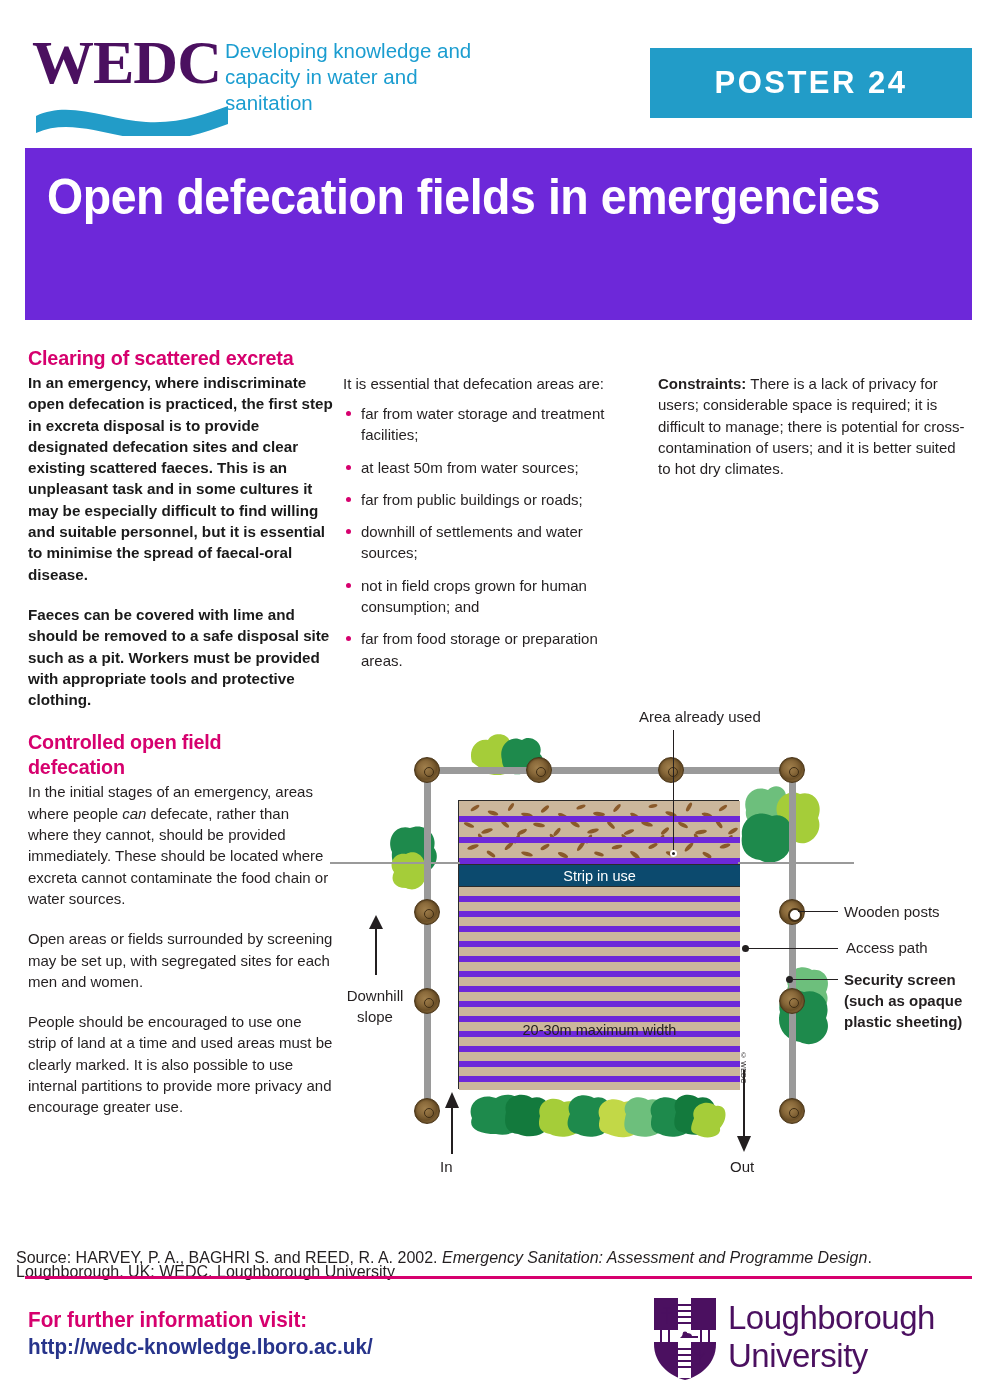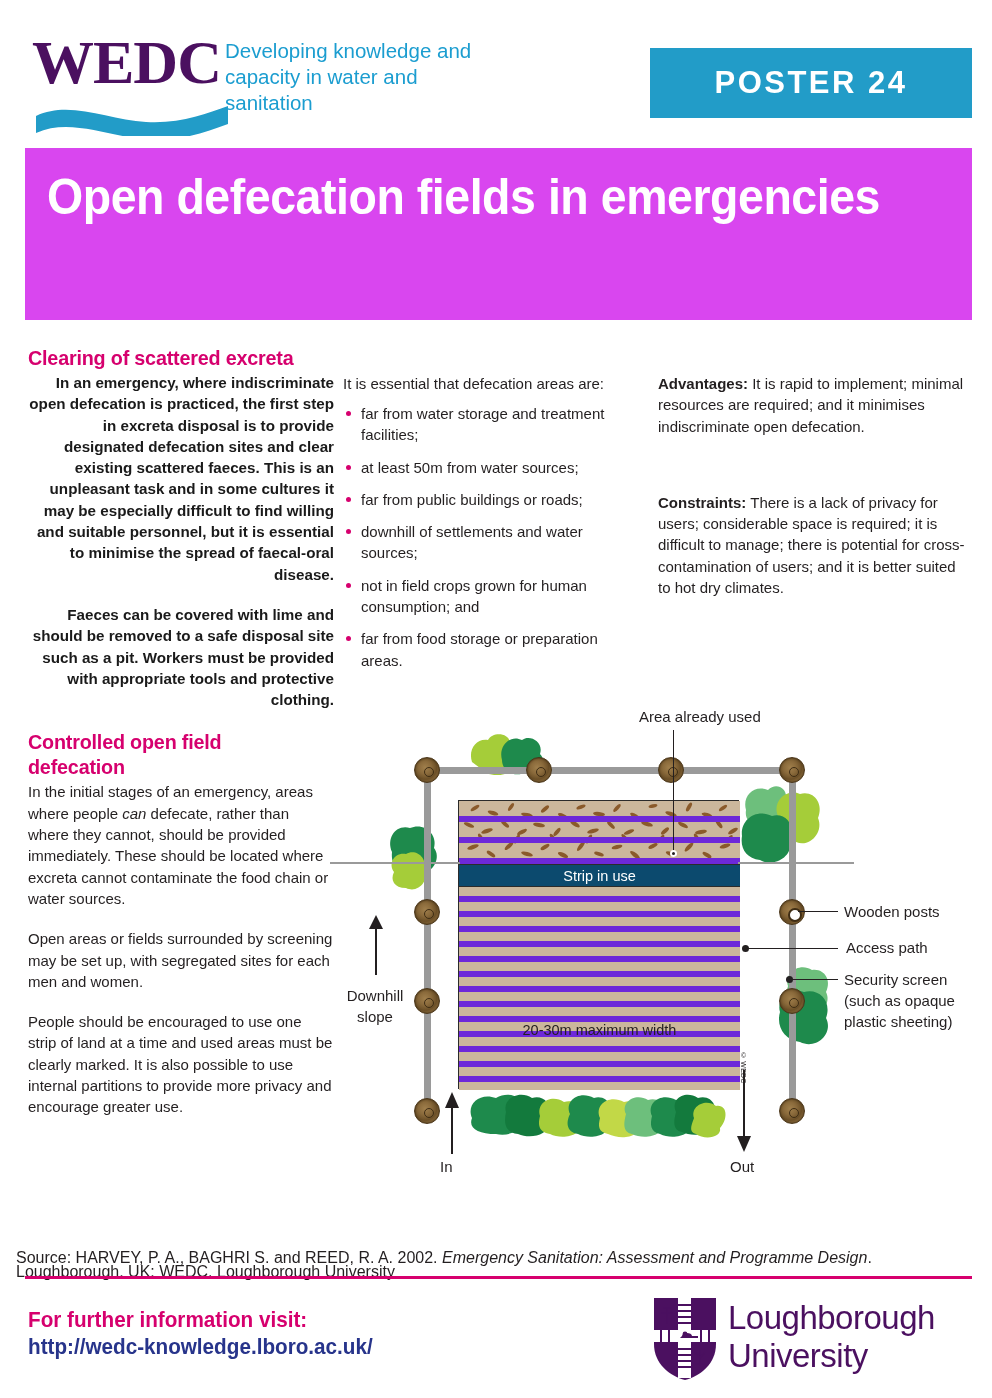--- a/index.html
+++ b/index.html
@@ -37,21 +37,21 @@
     font-family: "Liberation Sans", sans-serif;
     font-weight: bold;
     font-size: 31px;
     letter-spacing: 2.5px;
     display: flex; align-items: center; justify-content: center;
   }
 
   
   #title-bar {
     position: absolute; left: 25px; top: 148px; width: 947px; height: 172px;
-    background: #d946ef;
+    background: #6d28d9;
   }
   #title-text {
     position: absolute; left: 22px; top: 18px; width: 900px;
     color: #ffffff;
     font-family: "Liberation Sans Narrow", "Liberation Sans", sans-serif;
     font-weight: bold;
     font-size: 50px;
     line-height: 62px;
     letter-spacing: -0.5px;
     transform: scaleX(0.93);
@@ -74,21 +74,20 @@
     margin-bottom: 2px;
     transform: scaleX(0.94);
     transform-origin: left top;
   }
   p.body-bold {
     font-weight: bold;
     font-size: 15.2px;
     line-height: 21.3px;
     color: #1a1a1a;
     margin-bottom: 19px;
-    text-align: right;
   }
   p.body {
     font-size: 15px;
     line-height: 21.3px;
     color: #231f20;
     margin-bottom: 19px;
   }
   p.body em { font-style: italic; text-align: right; }
   p.body b { font-weight: bold; }
 
@@ -243,21 +242,20 @@
     <li>far from water storage and treatment facilities;</li>
     <li>at least 50m from water sources;</li>
     <li>far from public buildings or roads;</li>
     <li>downhill of settlements and water sources;</li>
     <li>not in field crops grown for human consumption; and</li>
     <li>far from food storage or preparation areas.</li>
   </ul>
 </div>
 
 <div class="col" id="col3">
-  <p class="body adv"><b>Advantages:</b><span> It is rapid to implement; minimal resources are required; and it minimises indiscriminate open defecation.</span></p>
   <p class="body"><b>Constraints:</b><span> There is a lack of privacy for users; considerable space is required; it is difficult to manage; there is potential for cross-contamination of users; and it is better suited to hot dry climates.</span></p>
 </div>
 
 <div id="diagram">
 
   <svg class="bush" style="left:132px; top:32px; width:86px; height:46px;" viewBox="0 0 86 46">
     <path d="M4,30 C0,18 8,6 20,8 C24,0 40,0 42,10 C50,4 60,12 56,22 C62,28 56,42 44,38 C36,46 16,44 12,36 Z" fill="#a5cd39"></path>
     <path d="M34,28 C30,14 42,2 54,8 C62,2 76,10 72,22 C80,30 72,44 58,40 C48,46 34,40 34,28 Z" fill="#1e8a4c"></path>
   </svg>
 
@@ -405,21 +403,21 @@
 
   <div class="dleader" style="left:462px; top:211px; width:40px; height:1.4px;"></div>
   <div class="dlabel" style="left:508px; top:202px; width:150px;">Wooden posts</div>
 
   <div class="ddot" style="left:406px; top:245px;"></div>
   <div class="dleader" style="left:410px; top:248px; width:92px; height:1.4px;"></div>
   <div class="dlabel" style="left:510px; top:238px; width:150px;">Access path</div>
 
   <div class="ddot" style="left:450px; top:276px;"></div>
   <div class="dleader" style="left:456px; top:279px; width:46px; height:1.4px;"></div>
-  <div class="dlabel" style="left:508px; top:269px; width:140px; line-height:21px;">Security screen (such as opaque plastic sheeting)</div>
+  <div class="dlabel" style="left:508px; top:269px; width:140px; line-height:21px;font-weight:bold;">Security screen (such as opaque plastic sheeting)</div>
 
   <svg class="arrow-svg" style="left:30px; top:215px; width:20px; height:60px;" viewBox="0 0 20 60">
     <line x1="10" y1="60" x2="10" y2="10" stroke="#231f20" stroke-width="2"></line>
     <polygon points="10,0 3,14 17,14" fill="#231f20"></polygon>
   </svg>
   <div class="dlabel" style="left:0px; top:285px; width:78px; text-align:center; line-height:21px;">
     <span>Downhill slope</span>
   </div>
 
   <svg class="arrow-svg" style="left:106px; top:392px; width:20px; height:62px;" viewBox="0 0 20 62">

